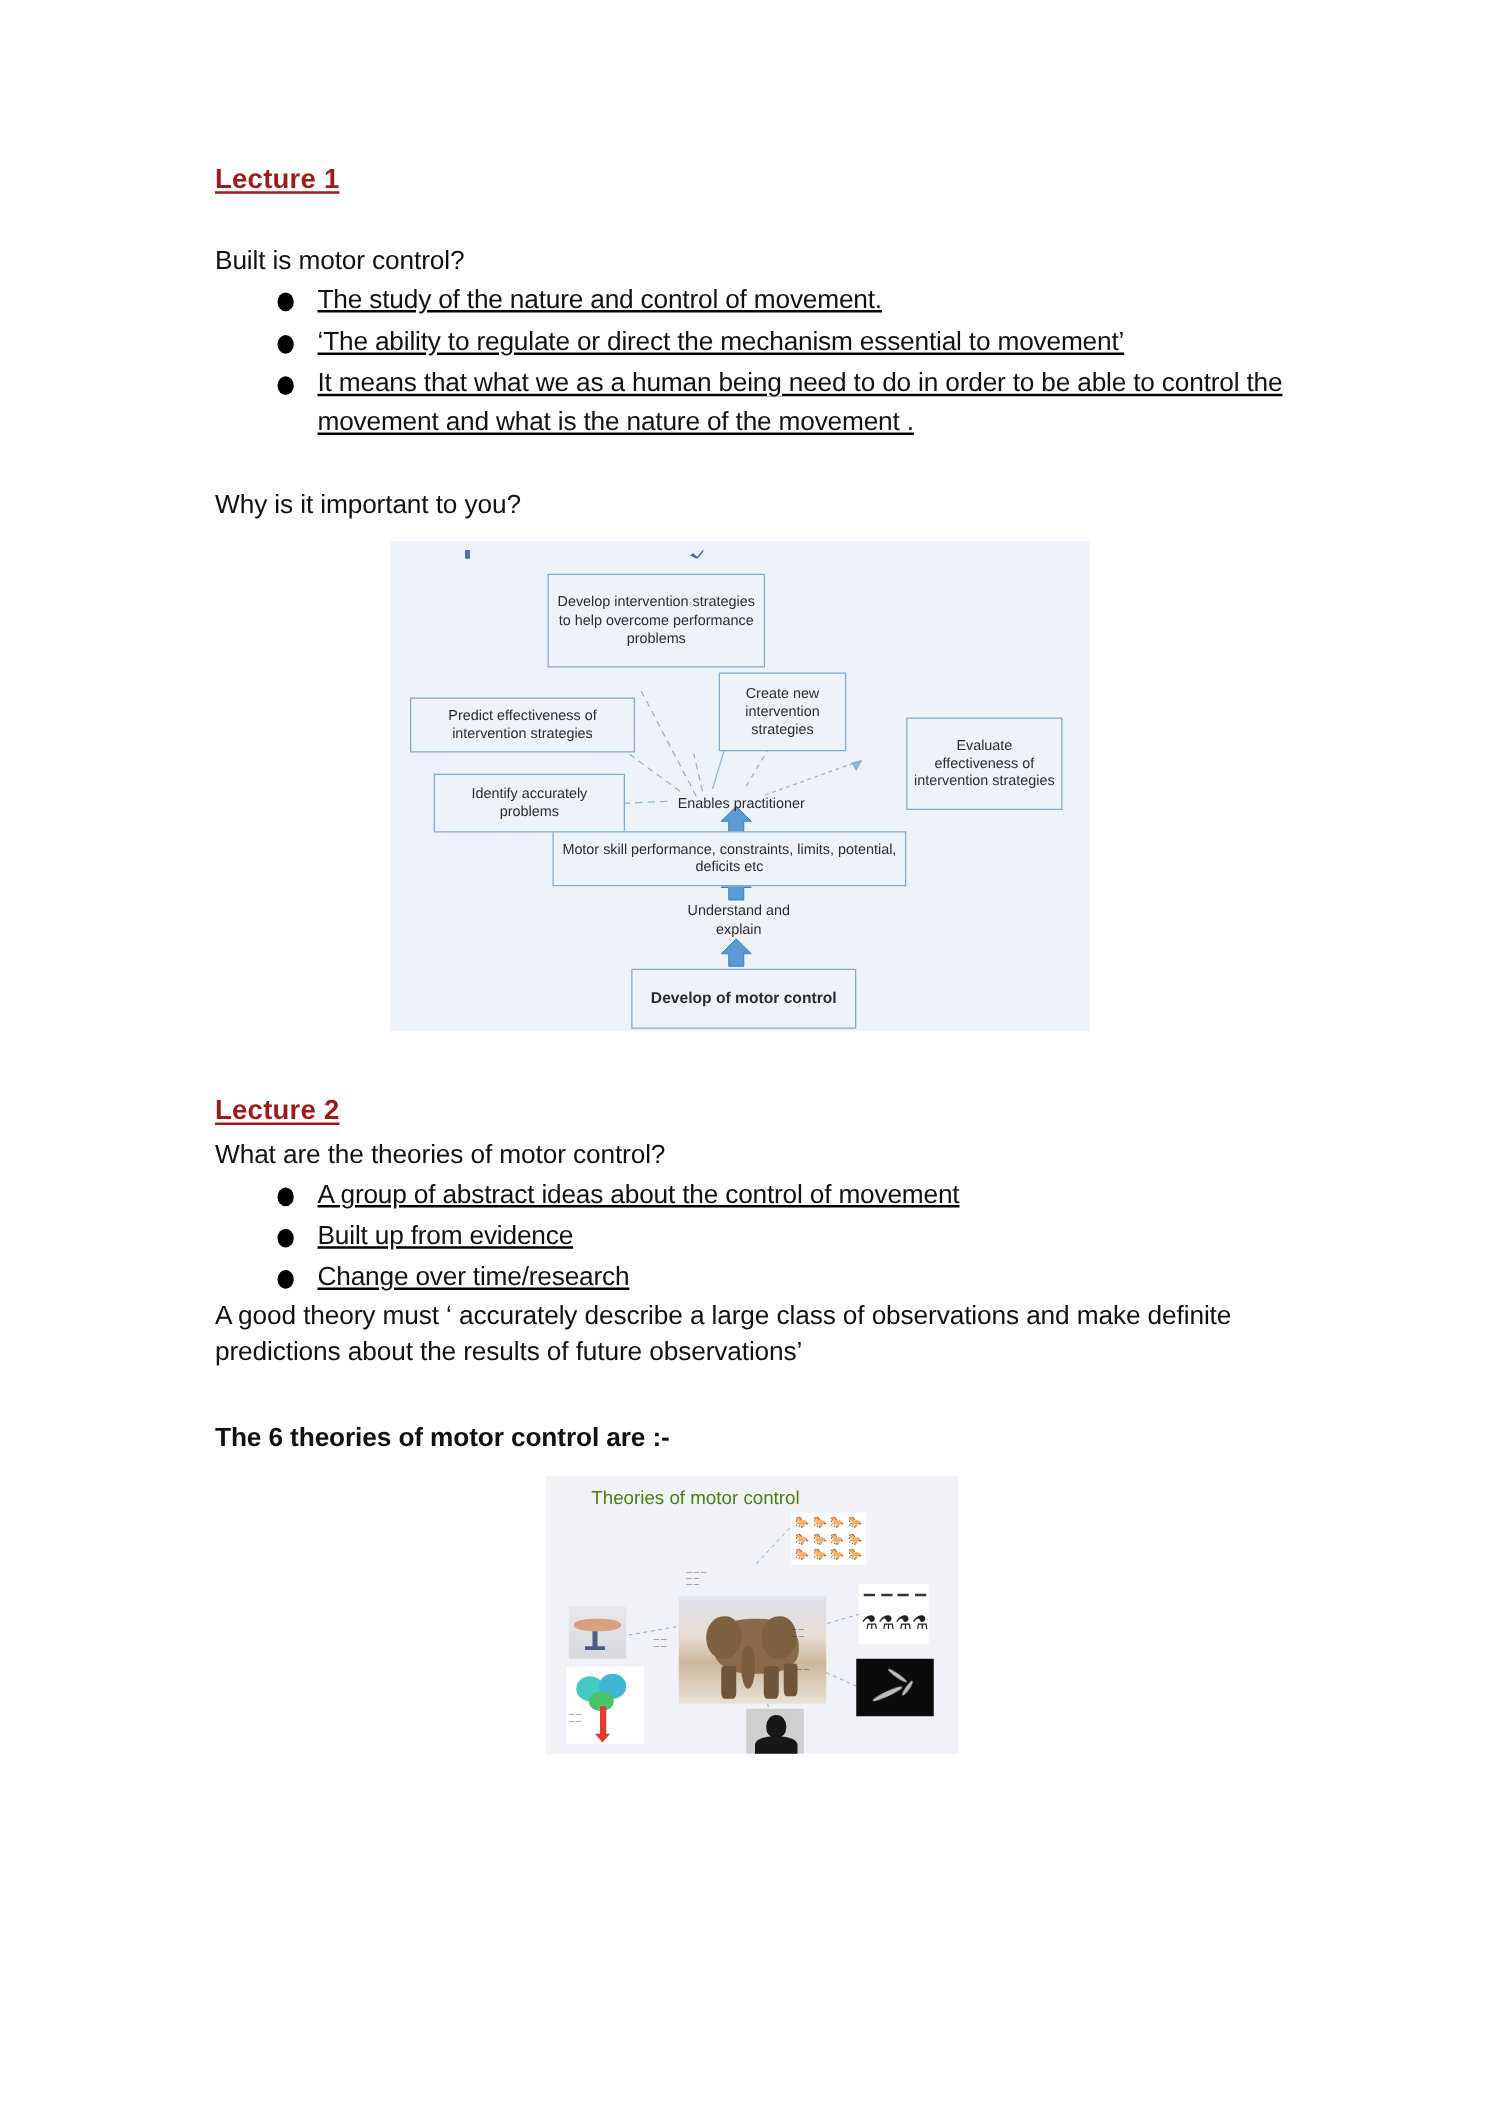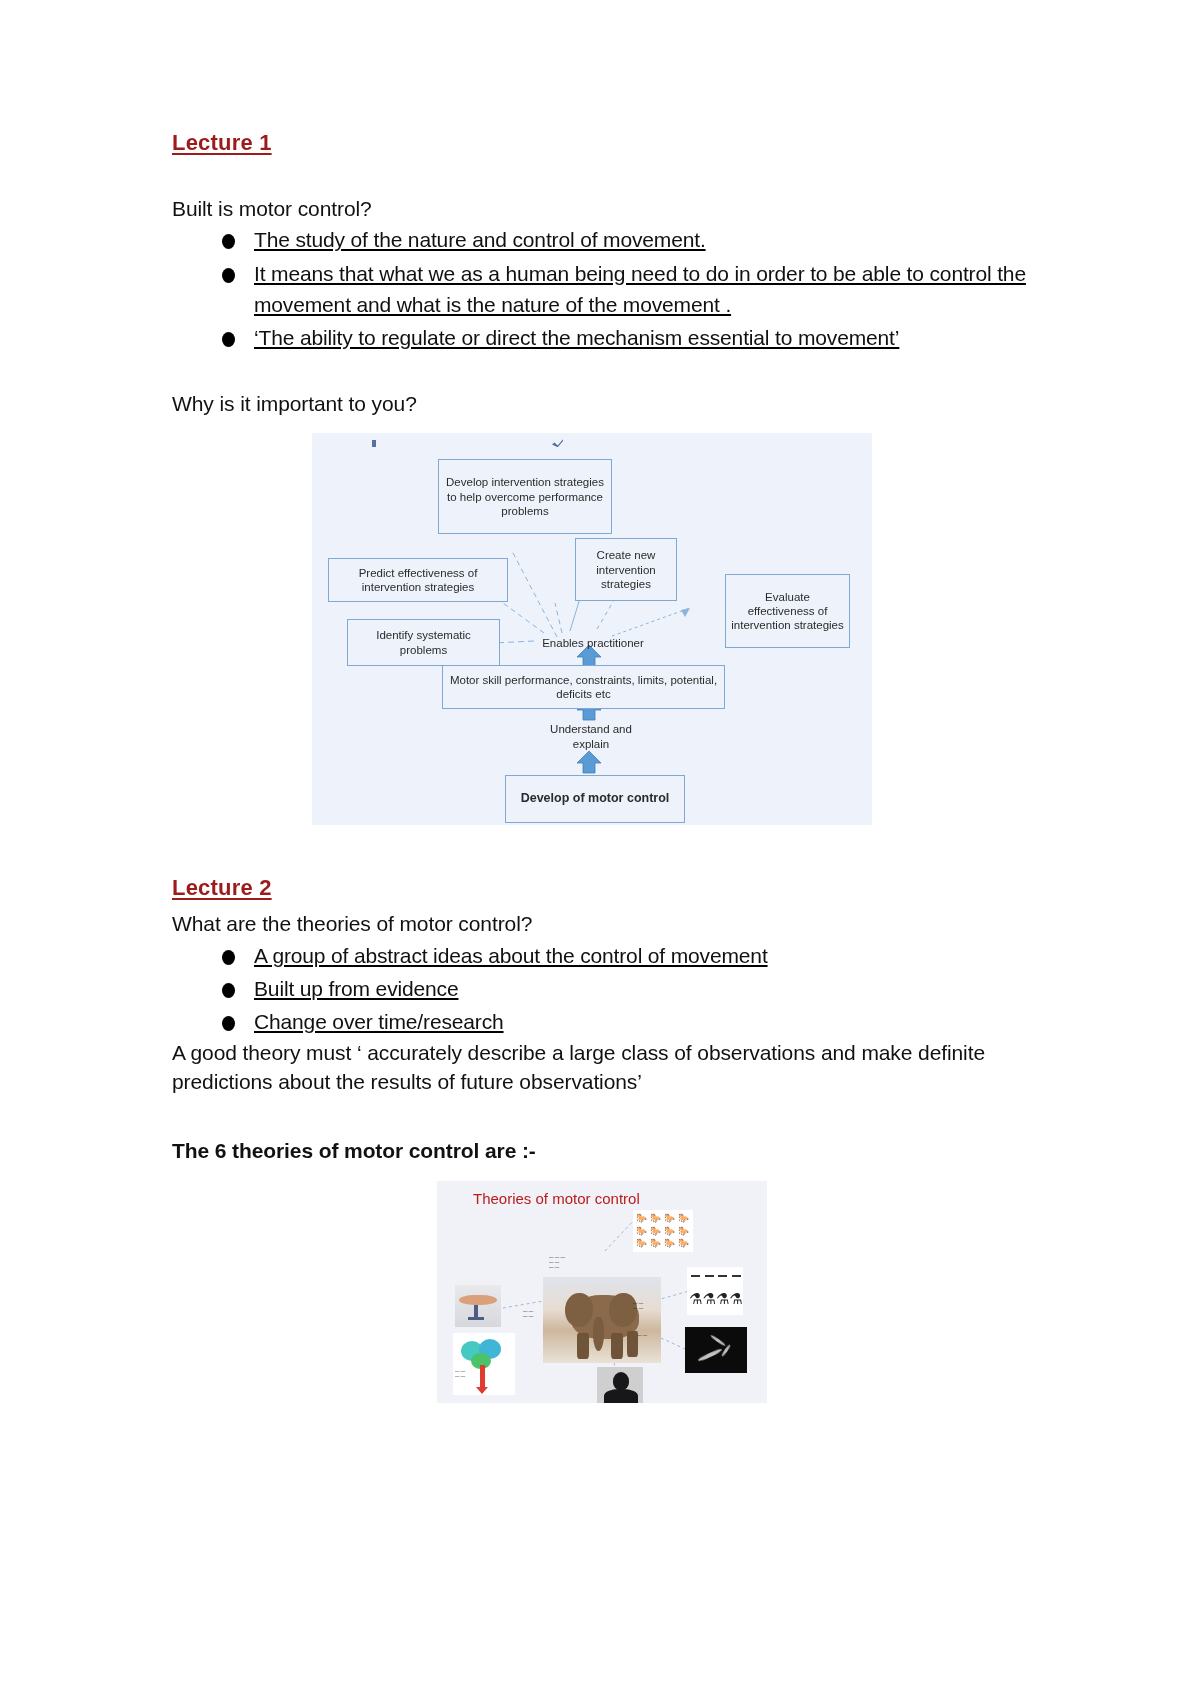--- a/index.html
+++ b/index.html
@@ -129,21 +129,21 @@
     height: 222px;
     margin: 18px 0 0 265px;
     background: #f0f2f7;
     overflow: hidden;
   }
   .f2-title {
     position: absolute;
     left: 36px;
     top: 9px;
     font-size: 15px;
-    color: #b91c1c;
+    color: #4d7c0f;
     font-family: "Liberation Sans", sans-serif;
   }
   .horse-grid {
     position: absolute;
     background: #ffffff;
     display: grid;
     grid-template-columns: repeat(4, 1fr);
     grid-template-rows: repeat(3, 1fr);
     align-items: center;
     justify-items: center;
@@ -258,22 +258,22 @@
     <div style="height:130px"></div>
     <div>
       <span class="lecture-heading">Lecture 1</span>
     </div>
 
     <div style="height:38px"></div>
     <div class="para">Built is motor control?</div>
 
     <ul class="bullets">
       <li>The study of the nature and control of movement.</li>
+      <li>‘The ability to regulate or direct the mechanism essential to movement’</li>
       <li>It means that what we as a human being need to do in order to be able to  control the movement and what is the nature of the movement .</li>
-      <li>‘The ability to regulate or direct the mechanism essential to movement’</li>
     </ul>
 
     <div style="height:34px"></div>
     <div class="para">Why is it important to you?</div>
 
     <div class="figure1">
 
       <svg class="fig1-svg" viewBox="0 0 560 392">
 
         <g stroke="#8bb3dc" fill="none" stroke-width="1">
@@ -317,21 +317,21 @@
 
       <div class="fbox" style="left:263px; top:105px; width:102px; height:63px;">
         <span>Create new intervention strategies</span>
       </div>
 
       <div class="fbox" style="left:413px; top:141px; width:125px; height:74px;">
         <span>Evaluate effectiveness of intervention strategies</span>
       </div>
 
       <div class="fbox" style="left:35px; top:186px; width:153px; height:47px;">
-        <span>Identify systematic problems</span>
+        <span>Identify accurately problems</span>
       </div>
 
       <div class="ftext" style="left:211px; top:203px; width:140px;">
         <span>Enables practitioner</span>
       </div>
 
       <div class="fbox" style="left:130px; top:232px; width:283px; height:44px;">
         <span>Motor skill performance, constraints, limits, potential, deficits etc</span>
       </div>
 

